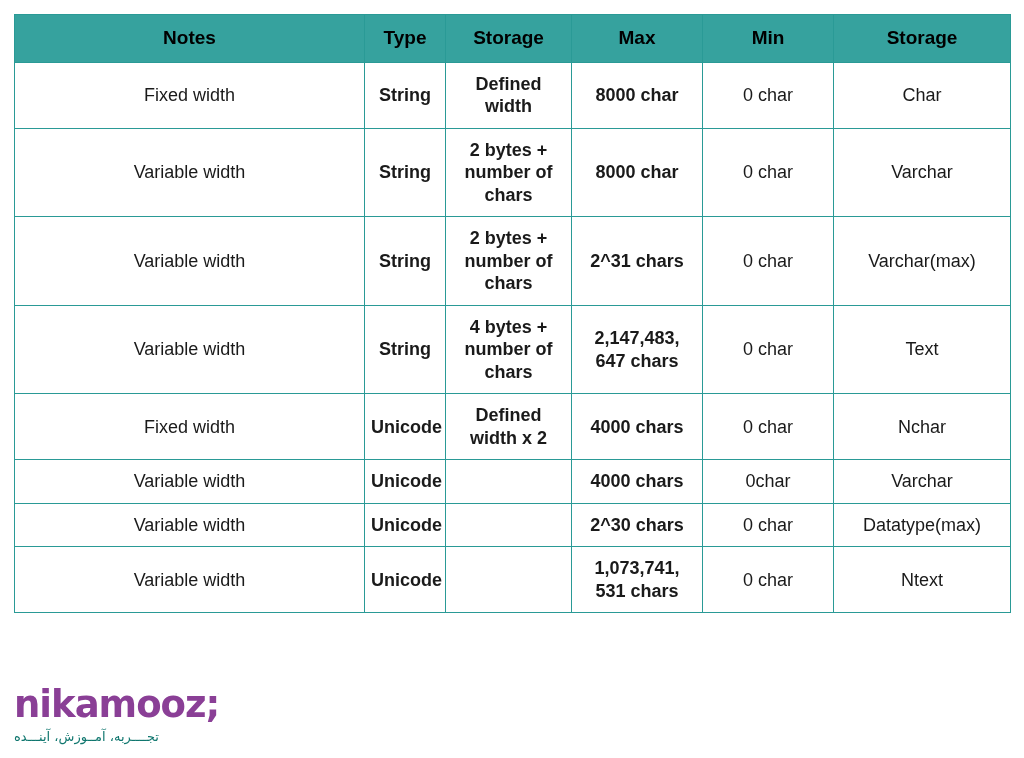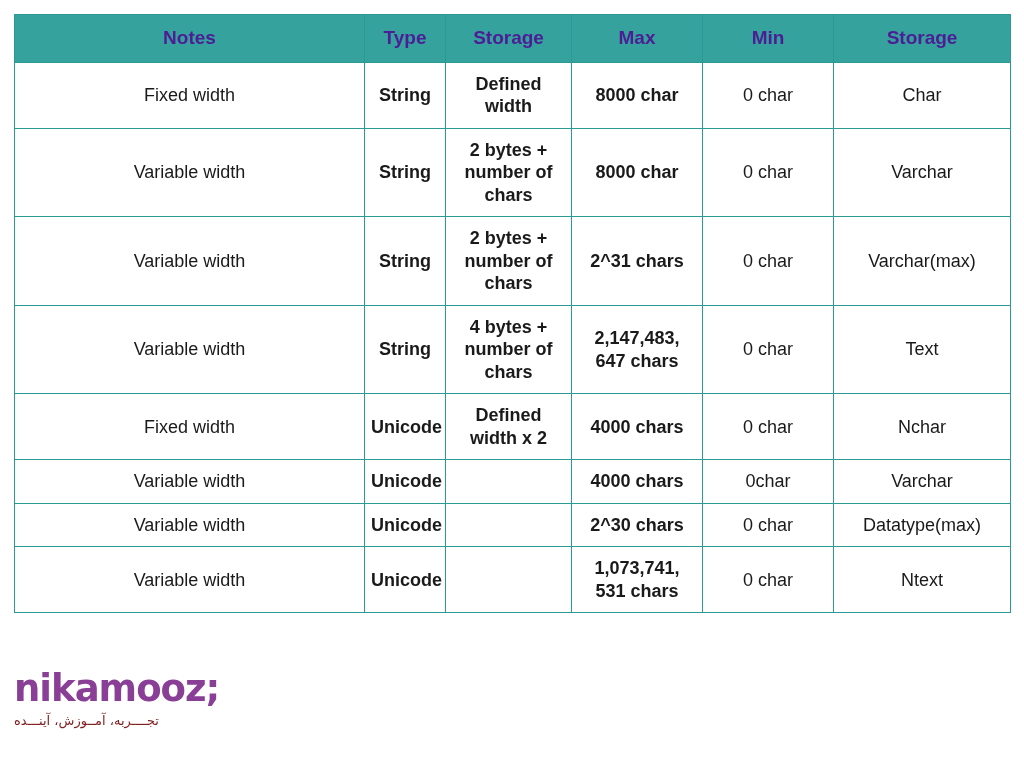--- a/index.html
+++ b/index.html
@@ -23,21 +23,21 @@
     padding: 14px 14px 0 14px;
   }
   table.datatype-table {
     width: 996px;
     border-collapse: collapse;
     table-layout: fixed;
     border: 1px solid #2a9a96;
   }
   table.datatype-table th {
     background: #36a29e;
-    color: #4c1d95;
+    color: #000000;
     font-size: 19px;
     font-weight: bold;
     padding: 12px 4px;
     text-align: center;
     border: 1px solid #2a9a96;
     line-height: 1.2;
   }
   table.datatype-table td {
     border: 1px solid #2a9a96;
     text-align: center;
@@ -54,21 +54,21 @@
   col.c-notes    { width: 350px; }
   col.c-type     { width: 81px; }
   col.c-storage  { width: 126px; }
   col.c-max      { width: 131px; }
   col.c-min      { width: 131px; }
   col.c-datatype { width: 177px; }
 
   .footer {
     position: absolute;
     left: 14px;
-    bottom: 30px;
+    bottom: 14px;
     width: 400px;
   }
   .logo-wrap {
     display: flex;
     flex-direction: column;
     align-items: flex-start;
   }
   .logo-text {
     font-size: 37px;
     font-weight: bold;
@@ -76,21 +76,21 @@
     line-height: 1;
     color: #8a3f96;
     font-family: "DejaVu Sans", sans-serif;
   }
   .logo-text .accent {
     color: #8a3f96;
   }
   .logo-sub {
     margin-top: 6px;
     font-size: 13px;
-    color: #7f1d1d;
+    color: #0f766e;
     direction: rtl;
     font-family: "DejaVu Sans", sans-serif;
     letter-spacing: 1px;
   }
 </style>
 </head>
 <body>
 
 <div class="page">
 

